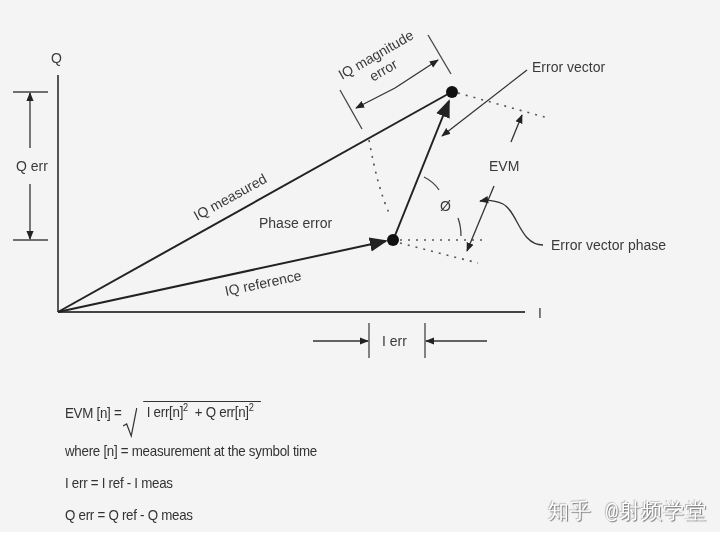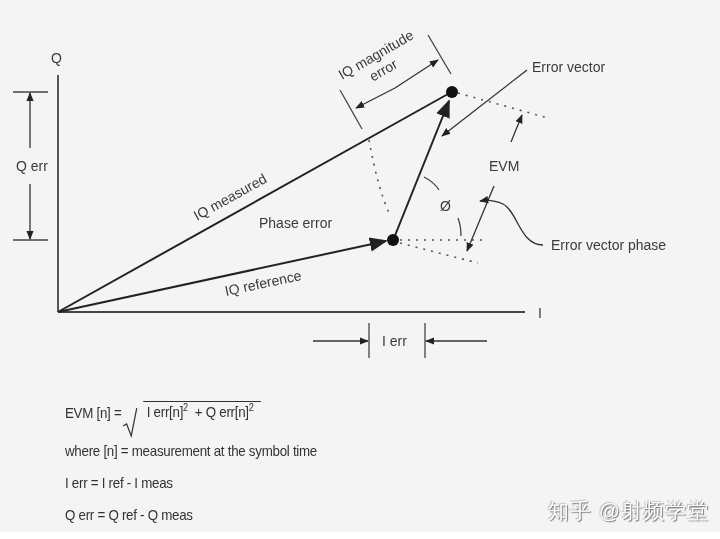--- a/index.html
+++ b/index.html
@@ -2,21 +2,21 @@
 <html><head>
 <meta charset="utf-8">
 <style>
   html, body { margin:0; padding:0; }
   body { width:720px; height:539px; background:#f4f4f4; overflow:hidden; position:relative;
          font-family:"Liberation Sans", sans-serif; color:#333; }
   #diagram { position:absolute; left:0; top:0; }
   .lbl { font-family:"Liberation Sans", sans-serif; fill:#3a3a3a; font-size:14px; }
   .formula { position:absolute; left:65px; font-size:14.5px; color:#333; letter-spacing:-0.3px; transform:scaleX(0.92); transform-origin:left; white-space:nowrap; }
   .watermark { position:absolute; left:548px; top:497px; font-size:21px; color:#fff; 
-               text-shadow: 1px 1px 1px #777, -1px -1px 1px #bbb; letter-spacing:1px; font-family:Liberation Sans, sans-serif; }
+               text-shadow: 1px 1px 1px #777, -1px -1px 1px #bbb; letter-spacing:1px; font-family:Liberation Mono, monospace; }
   .bottom-strip { position:absolute; left:0; top:532px; width:720px; height:7px; background:#fff; }
 </style>
 </head>
 <body>
 
 <svg id="diagram" width="720" height="400" viewBox="0 0 720 400">
   <defs>
     <marker id="ah" viewBox="0 0 10 10" refX="9" refY="5" markerWidth="9" markerHeight="9" orient="auto-start-reverse">
       <path d="M0,1 L10,5 L0,9 z" fill="#222"></path>
     </marker>

